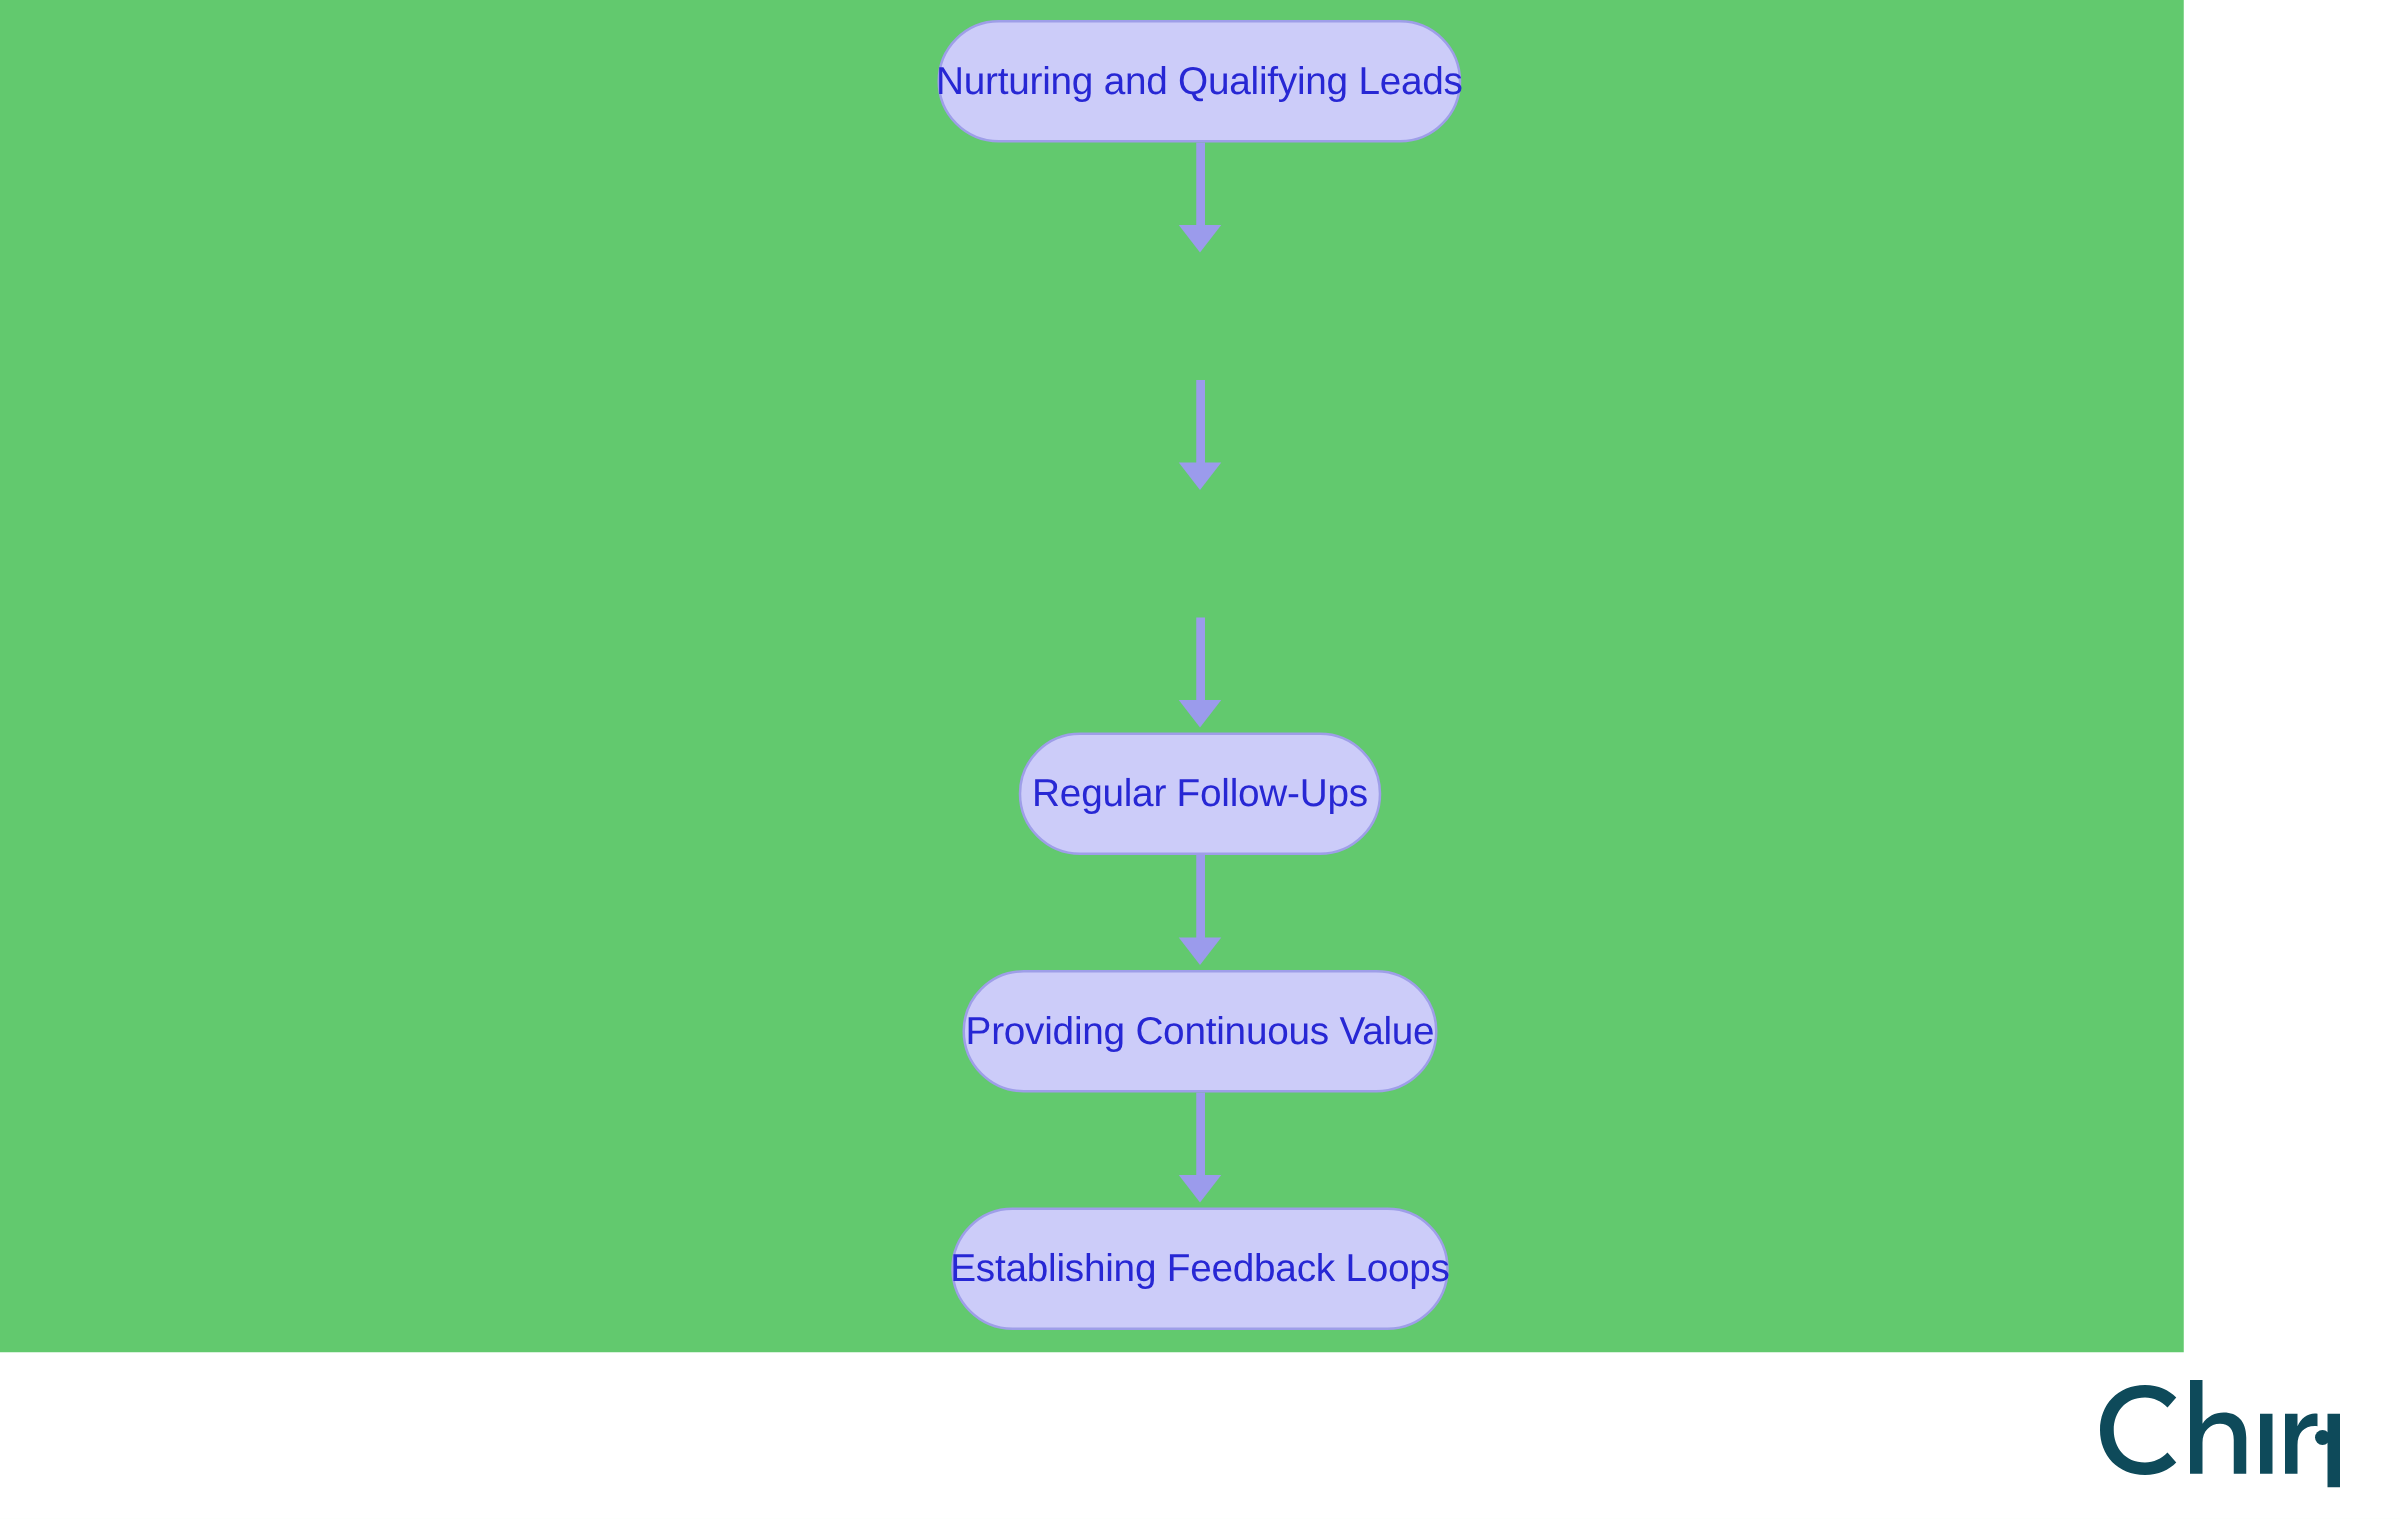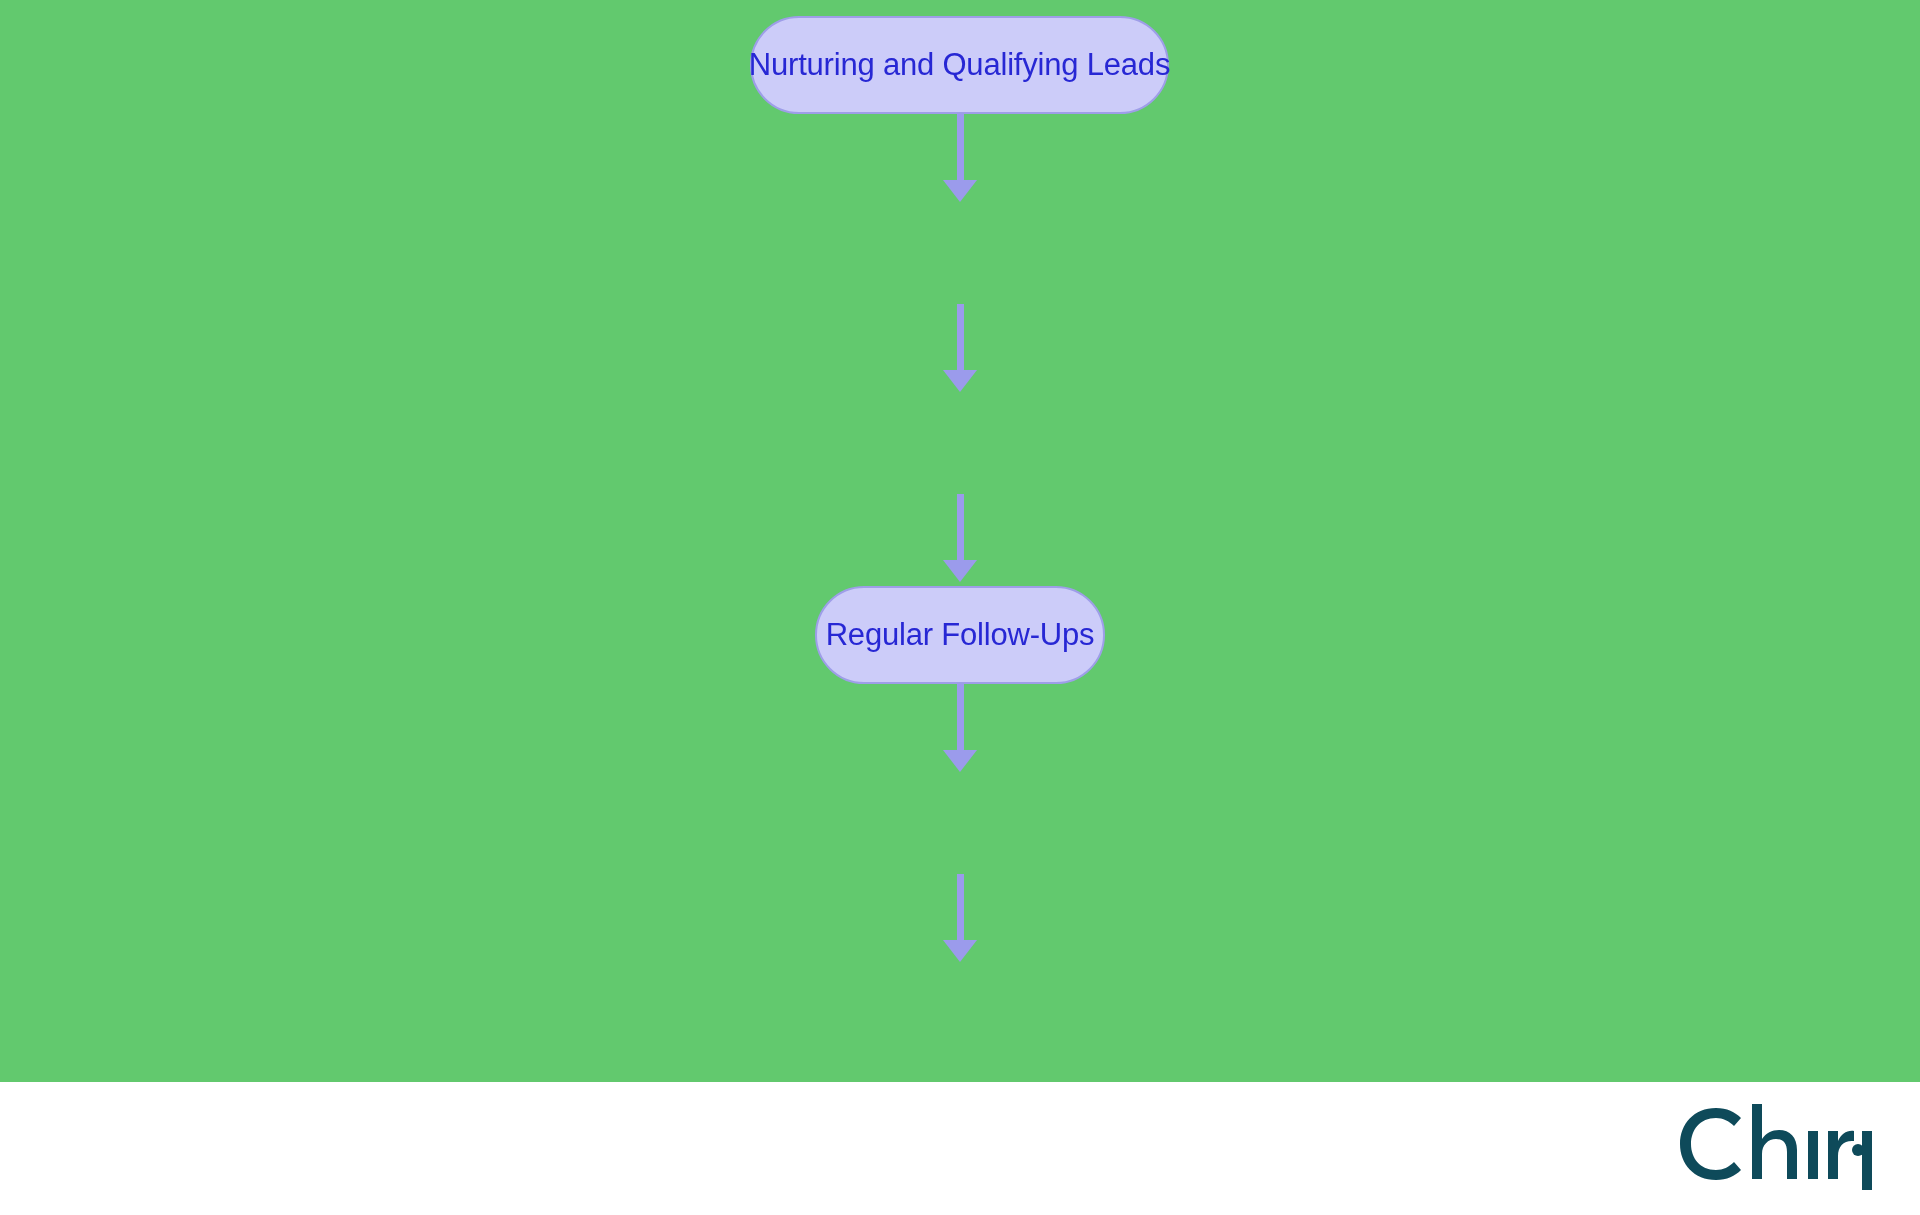--- a/index.html
+++ b/index.html
@@ -16,21 +16,21 @@
   #stage {
     position: relative;
     width: 1920px;
     height: 1215px;
     background: #ffffff;
   }
   #canvas {
     position: absolute;
     left: 0;
     top: 0;
-    width: 1920px;
+    width: 1747px;
     height: 1082px;
     background: #62c96e;
   }
   #flow {
     position: absolute;
     left: 0;
     top: 0;
     width: 1920px;
     height: 1082px;
   }
@@ -103,21 +103,23 @@
 
       <div class="connector" style="left:957px; top:874px; height:68px;"></div>
       <div class="arrowhead" style="left:943px; top:940px;"></div>
 
       <div class="node" style="left:750px; top:16px; width:419px; height:98px;">Nurturing and Qualifying Leads</div>
 
 
 
       <div class="node" style="left:815px; top:586px; width:290px; height:98px;">Regular Follow-Ups</div>
 
+      <div class="node" style="left:770px; top:776px; width:380px; height:98px;">Providing Continuous Value</div>
 
+      <div class="node" style="left:761px; top:966px; width:398px; height:98px;">Establishing Feedback Loops</div>
 
     </div>
   </div>
 
   <div id="footer">
     <div id="logo">
       <svg width="200" height="96" viewBox="0 0 200 96">
         <g fill="#0e4a5a">
 
           <path d="M44 14 C22 14 8 30 8 50 C8 70 22 86 44 86 C55 86 63 82 69 76 L62 68 C57 73 51 76 44 76 C28 76 19 64 19 50 C19 36 28 24 44 24 C51 24 57 27 62 32 L69 24 C63 18 55 14 44 14 Z"></path>

